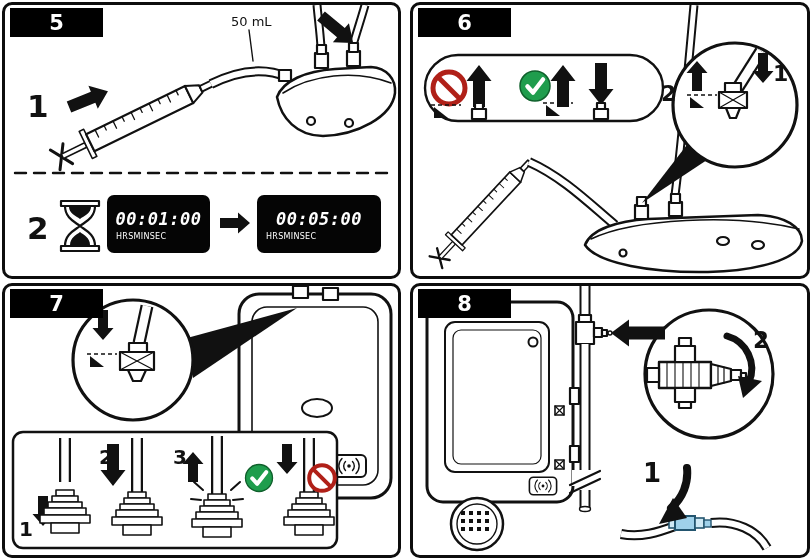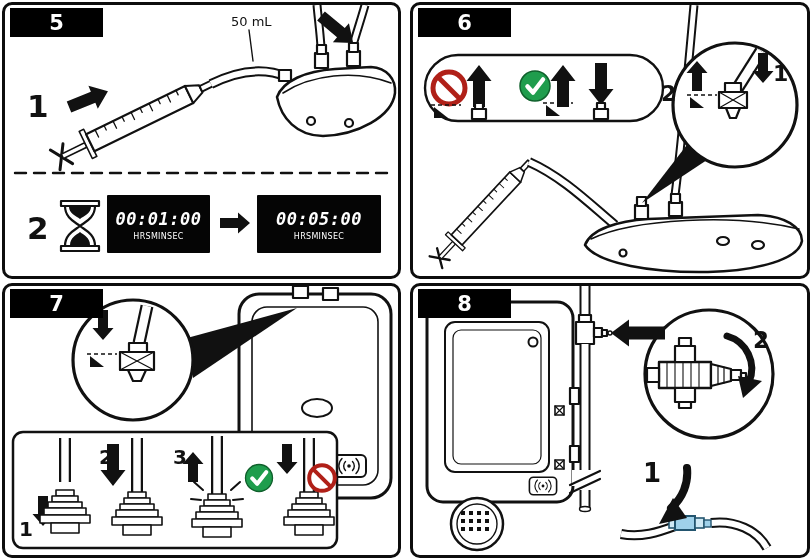--- a/index.html
+++ b/index.html
@@ -3,25 +3,25 @@
 <meta charset="utf-8">
 <style>
   *{margin:0;padding:0;box-sizing:border-box}
   html,body{background:#fff}
   body{width:812px;height:560px;font-family:"DejaVu Sans",sans-serif}
   .page{position:relative;width:812px;height:560px;background:#fff;overflow:hidden}
   .panel{position:absolute;border:3px solid #0d0d0d;border-radius:10px;background:#fff;overflow:hidden}
   .panel svg{position:absolute;left:0;top:0;width:100%;height:100%}
   .badge{position:absolute;left:5px;top:3px;width:93px;height:29px;background:#000;color:#fff;
          display:flex;align-items:center;justify-content:center;font-size:21px;font-weight:bold;z-index:3}
-  .timer{position:absolute;z-index:2;background:#050505;border-radius:1px;color:#fff;display:flex;
+  .timer{position:absolute;z-index:2;background:#050505;border-radius:7px;color:#fff;display:flex;
          flex-direction:column;align-items:center;justify-content:center;gap:3px;padding:4px 5px 3px}
   .timer .val{font-family:"DejaVu Sans Mono",monospace;font-style:italic;font-weight:bold;
               font-size:17px;letter-spacing:.5px;white-space:nowrap}
-  .timer .units{display:flex;justify-content:center;width:100%;padding:0 4px;
+  .timer .units{display:flex;justify-content:flex-start;width:100%;padding:0 4px;
                 font-size:8px;letter-spacing:.3px;font-family:"DejaVu Sans",sans-serif}
   svg text{fill:#111;font-family:"DejaVu Sans",sans-serif;font-weight:bold}
   .t30{font-size:31px}.t26{font-size:26px}.t24{font-size:23px}.t22{font-size:22px}.t20{font-size:20px}
   .t13{font-size:13px;font-weight:normal}
   .s{stroke:#111;fill:none;stroke-width:2.2;stroke-linecap:round;stroke-linejoin:round}
   .sw{stroke:#111;fill:#fff;stroke-width:2.2;stroke-linejoin:round}
   .f{fill:#111;stroke:none}
   .tube-o{stroke:#111;fill:none;stroke-linecap:butt}
   .tube-i{stroke:#fff;fill:none;stroke-linecap:butt}
   .dashline{stroke:#111;stroke-width:1.6;stroke-dasharray:4 3;fill:none}

